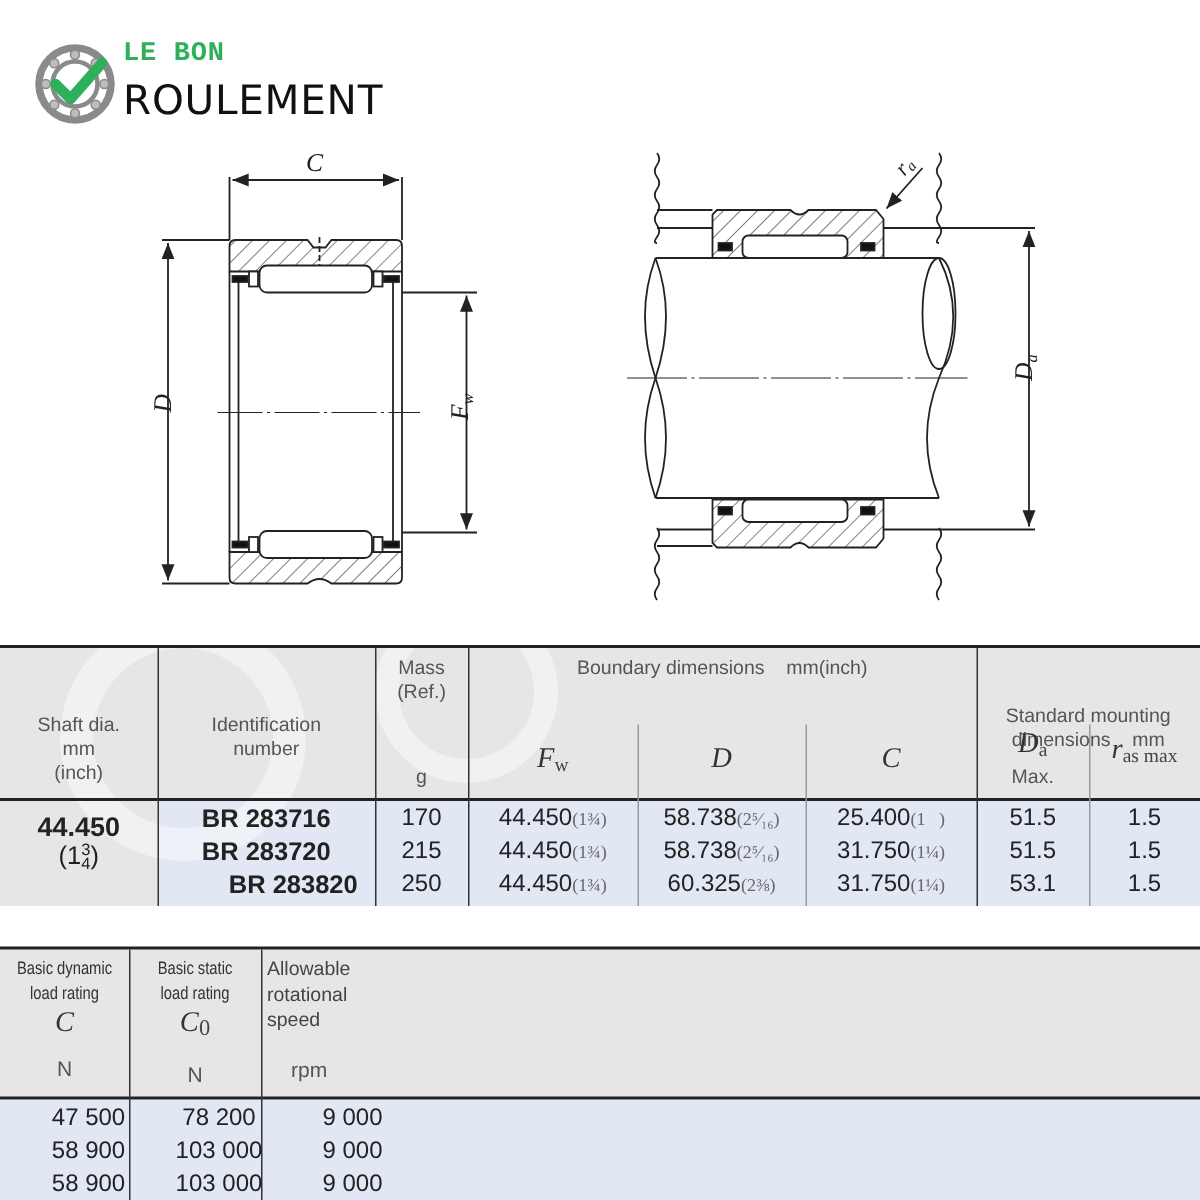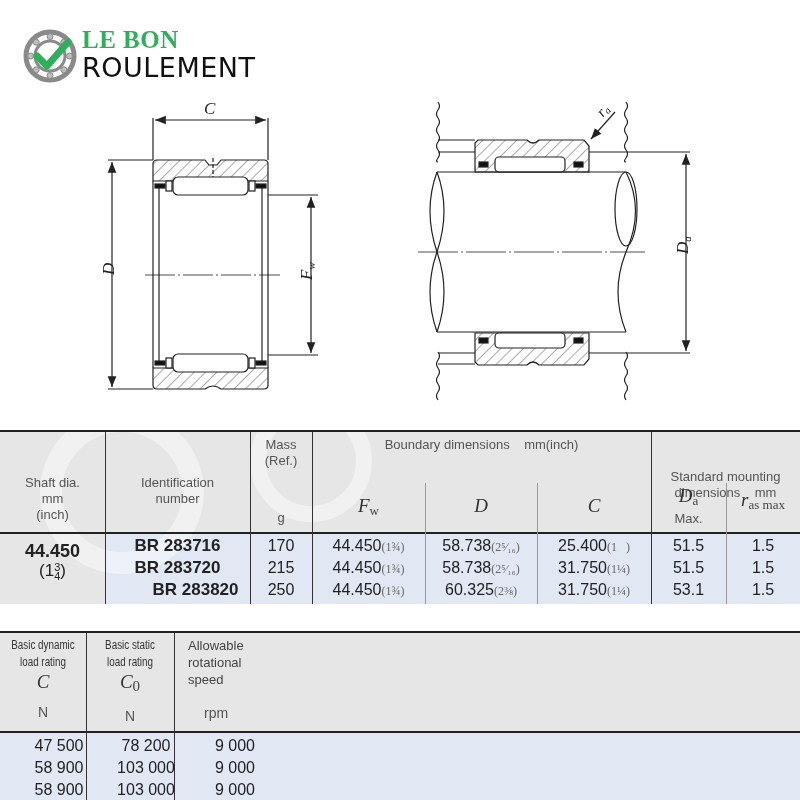--- a/index.html
+++ b/index.html
@@ -1,19 +1,19 @@
 <!DOCTYPE html>
 <html><head>
 <meta charset="utf-8">
 <style>
   html, body { margin:0; padding:0; }
   body { width:800px; height:800px; background:#ffffff; position:relative; overflow:hidden;
          font-family:"Liberation Sans", sans-serif; color:#222; }
   .abs { position:absolute; }
-  .logo-text1 { left:82px; top:26px; font-size:25px; font-weight:bold; color:#2eb05a; letter-spacing:0.5px; font-family:Liberation Serif, serif; }
+  .logo-text1 { left:82px; top:26px; font-size:18px; font-weight:bold; color:#2eb05a; letter-spacing:0.5px; font-family:Liberation Mono, monospace; }
   .logo-text2 { left:82px; top:52px; font-size:27px; font-weight:normal; color:#111; letter-spacing:0.5px; font-family:"DejaVu Sans", sans-serif; }
   svg.draw { position:absolute; left:0; top:0; }
   
   .tbl { position:absolute; left:0; width:800px; }
   .hdr { background:#e6e6e6; }
   .row-blue { background:#e1e7f3; }
   .cell { position:absolute; box-sizing:border-box; text-align:center; color:#444; }
   .vline { position:absolute; width:1px; background:#333; }
   .vline.gray { background:#999; }
   .hline { position:absolute; left:0; width:800px; background:#222; }
@@ -244,21 +244,21 @@
     <span class="narrow">load rating</span>
   <div class="ital" style="line-height:22px;">C</div>
   <div class="t-small" style="margin-top:11px;font-size:14px;">N</div>
 </div>
 <div class="cell" style="left:86px;top:637px;width:88px;">
   <span class="narrow">Basic static</span>
     <span class="narrow">load rating</span>
   <div style="line-height:22px;"><span class="ital">C</span><span class="sub" style="font-size:15px;">0</span></div>
   <div class="t-small" style="margin-top:11px;font-size:14px;">N</div>
 </div>
-<div class="cell" style="left:174px;top:637px;width:110px;text-align:left;padding-left:14px;">
+<div class="cell" style="left:174px;top:637px;width:110px;text-align:left;padding-left:4px;">
   <div class="t-small" style="line-height:17px;color:#444;">Allowable</div>
   <div class="t-small" style="line-height:17px;color:#444;">rotational</div>
   <div class="t-small" style="line-height:17px;color:#444;">speed</div>
   <div class="t-small" style="margin-top:17px;padding-left:16px;font-size:14px;">rpm</div>
 </div>
 
 <div class="abs" style="left:16px;top:735px;width:800px;">
   <div style="position:relative;height:22px;">
     <div class="cell t-data" style="left:0;width:86px;">47 500</div>
     <div class="cell t-data" style="left:86px;width:88px;">78 200</div>

